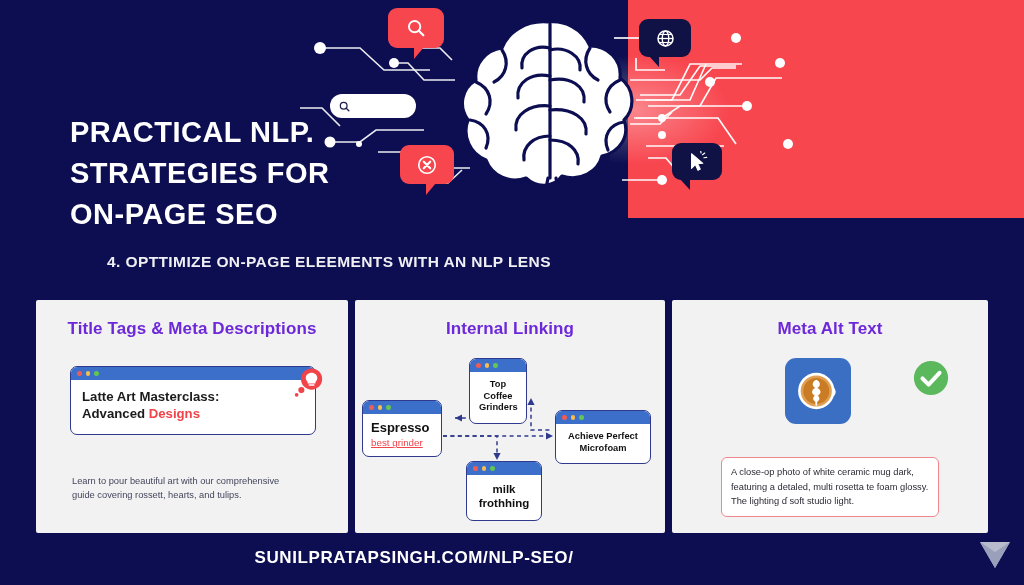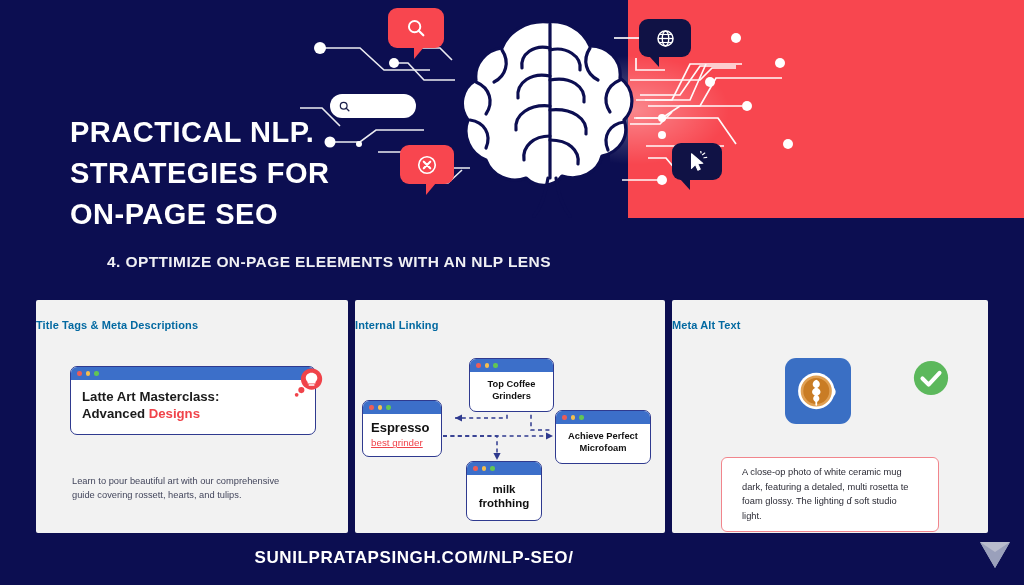--- a/index.html
+++ b/index.html
@@ -71,21 +71,21 @@
     position:absolute; left:36px; top:300px; width:952px; height:233px;
     display:flex; gap:7px;
   }
   .card {
     background:#f2f2f2; border-radius:2px; position:relative; overflow:hidden;
   }
   .card-1 { width:312px; }
   .card-2 { width:310px; }
   .card-3 { width:316px; }
   .card-title {
-    text-align:left; color:#0369a1; font-weight:bold; font-size:11px;
+    text-align:center; color:#6d28d9; font-weight:bold; font-size:17px;
     margin-top:19px; letter-spacing:.1px;
   }
 
   
   .mock { background:#fff; border:1.6px solid #2f3a8f; border-radius:7px; overflow:hidden; }
   .mock-bar { background:#3c6fc9; height:13px; display:flex; align-items:center; padding-left:6px; gap:4px; }
   .dot { width:4.5px; height:4.5px; border-radius:50%; }
   .dot.r{background:#ec5d57;} .dot.y{background:#f5bf4f;} .dot.g{background:#62c554;}
   .mock-body { padding:7px 9px 9px; }
 
@@ -98,38 +98,38 @@
     position:absolute; left:72px; top:474px; width:215px;
     color:#43465c; font-size:9.3px; line-height:1.52;
   }
   .bulb { position:absolute; left:292px; top:368px; width:34px; height:34px; }
 
   
   .c2 { position:absolute; left:0; top:0; width:310px; height:233px; }
   .node { position:absolute; }
   .n-espresso { left:7px; top:100px; width:80px; }
   .n-espresso .mock-body { padding:6px 8px 8px; }
-  .n-top { left:114px; top:58px; width:85px; }
+  .n-top { left:114px; top:58px; width:58px; }
   .n-ach { left:200px; top:110px; width:96px; }
   .n-milk { left:111px; top:161px; width:76px; }
   .node-text { font-weight:bold; font-size:11.5px; color:#111; line-height:1.25; text-align:center; }
   .node-text.left { text-align:left; font-size:13px; }
   .node-sub { color:#f0434a; font-size:9.8px; text-decoration:underline; margin-top:1px; }
   .node-small { font-size:9.3px; }
 
   
   .c3-icon {
     position:absolute; left:113px; top:58px; width:66px; height:66px;
     background:#3a6fc4; border-radius:11px; display:flex; align-items:center; justify-content:center;
   }
   .c3-check { position:absolute; left:240px; top:59px; width:38px; height:38px; }
   .alt-box {
     position:absolute; left:49px; top:157px; width:218px;
     background:#fff; border:1.4px solid #f1858c; border-radius:6px;
-    padding:7px 20px; color:#2b2b35; font-size:9.3px; line-height:1.58;
+    padding:7px 9px; color:#2b2b35; font-size:9.3px; line-height:1.58;
   }
 
   
   .footer {
     position:absolute; left:0; top:540px; width:1024px; height:45px;
   }
   .footer-url {
     position:absolute; left:0; top:548px; width:828px; text-align:center;
     color:#fff; font-weight:bold; font-size:17px; letter-spacing:.6px;
   }

